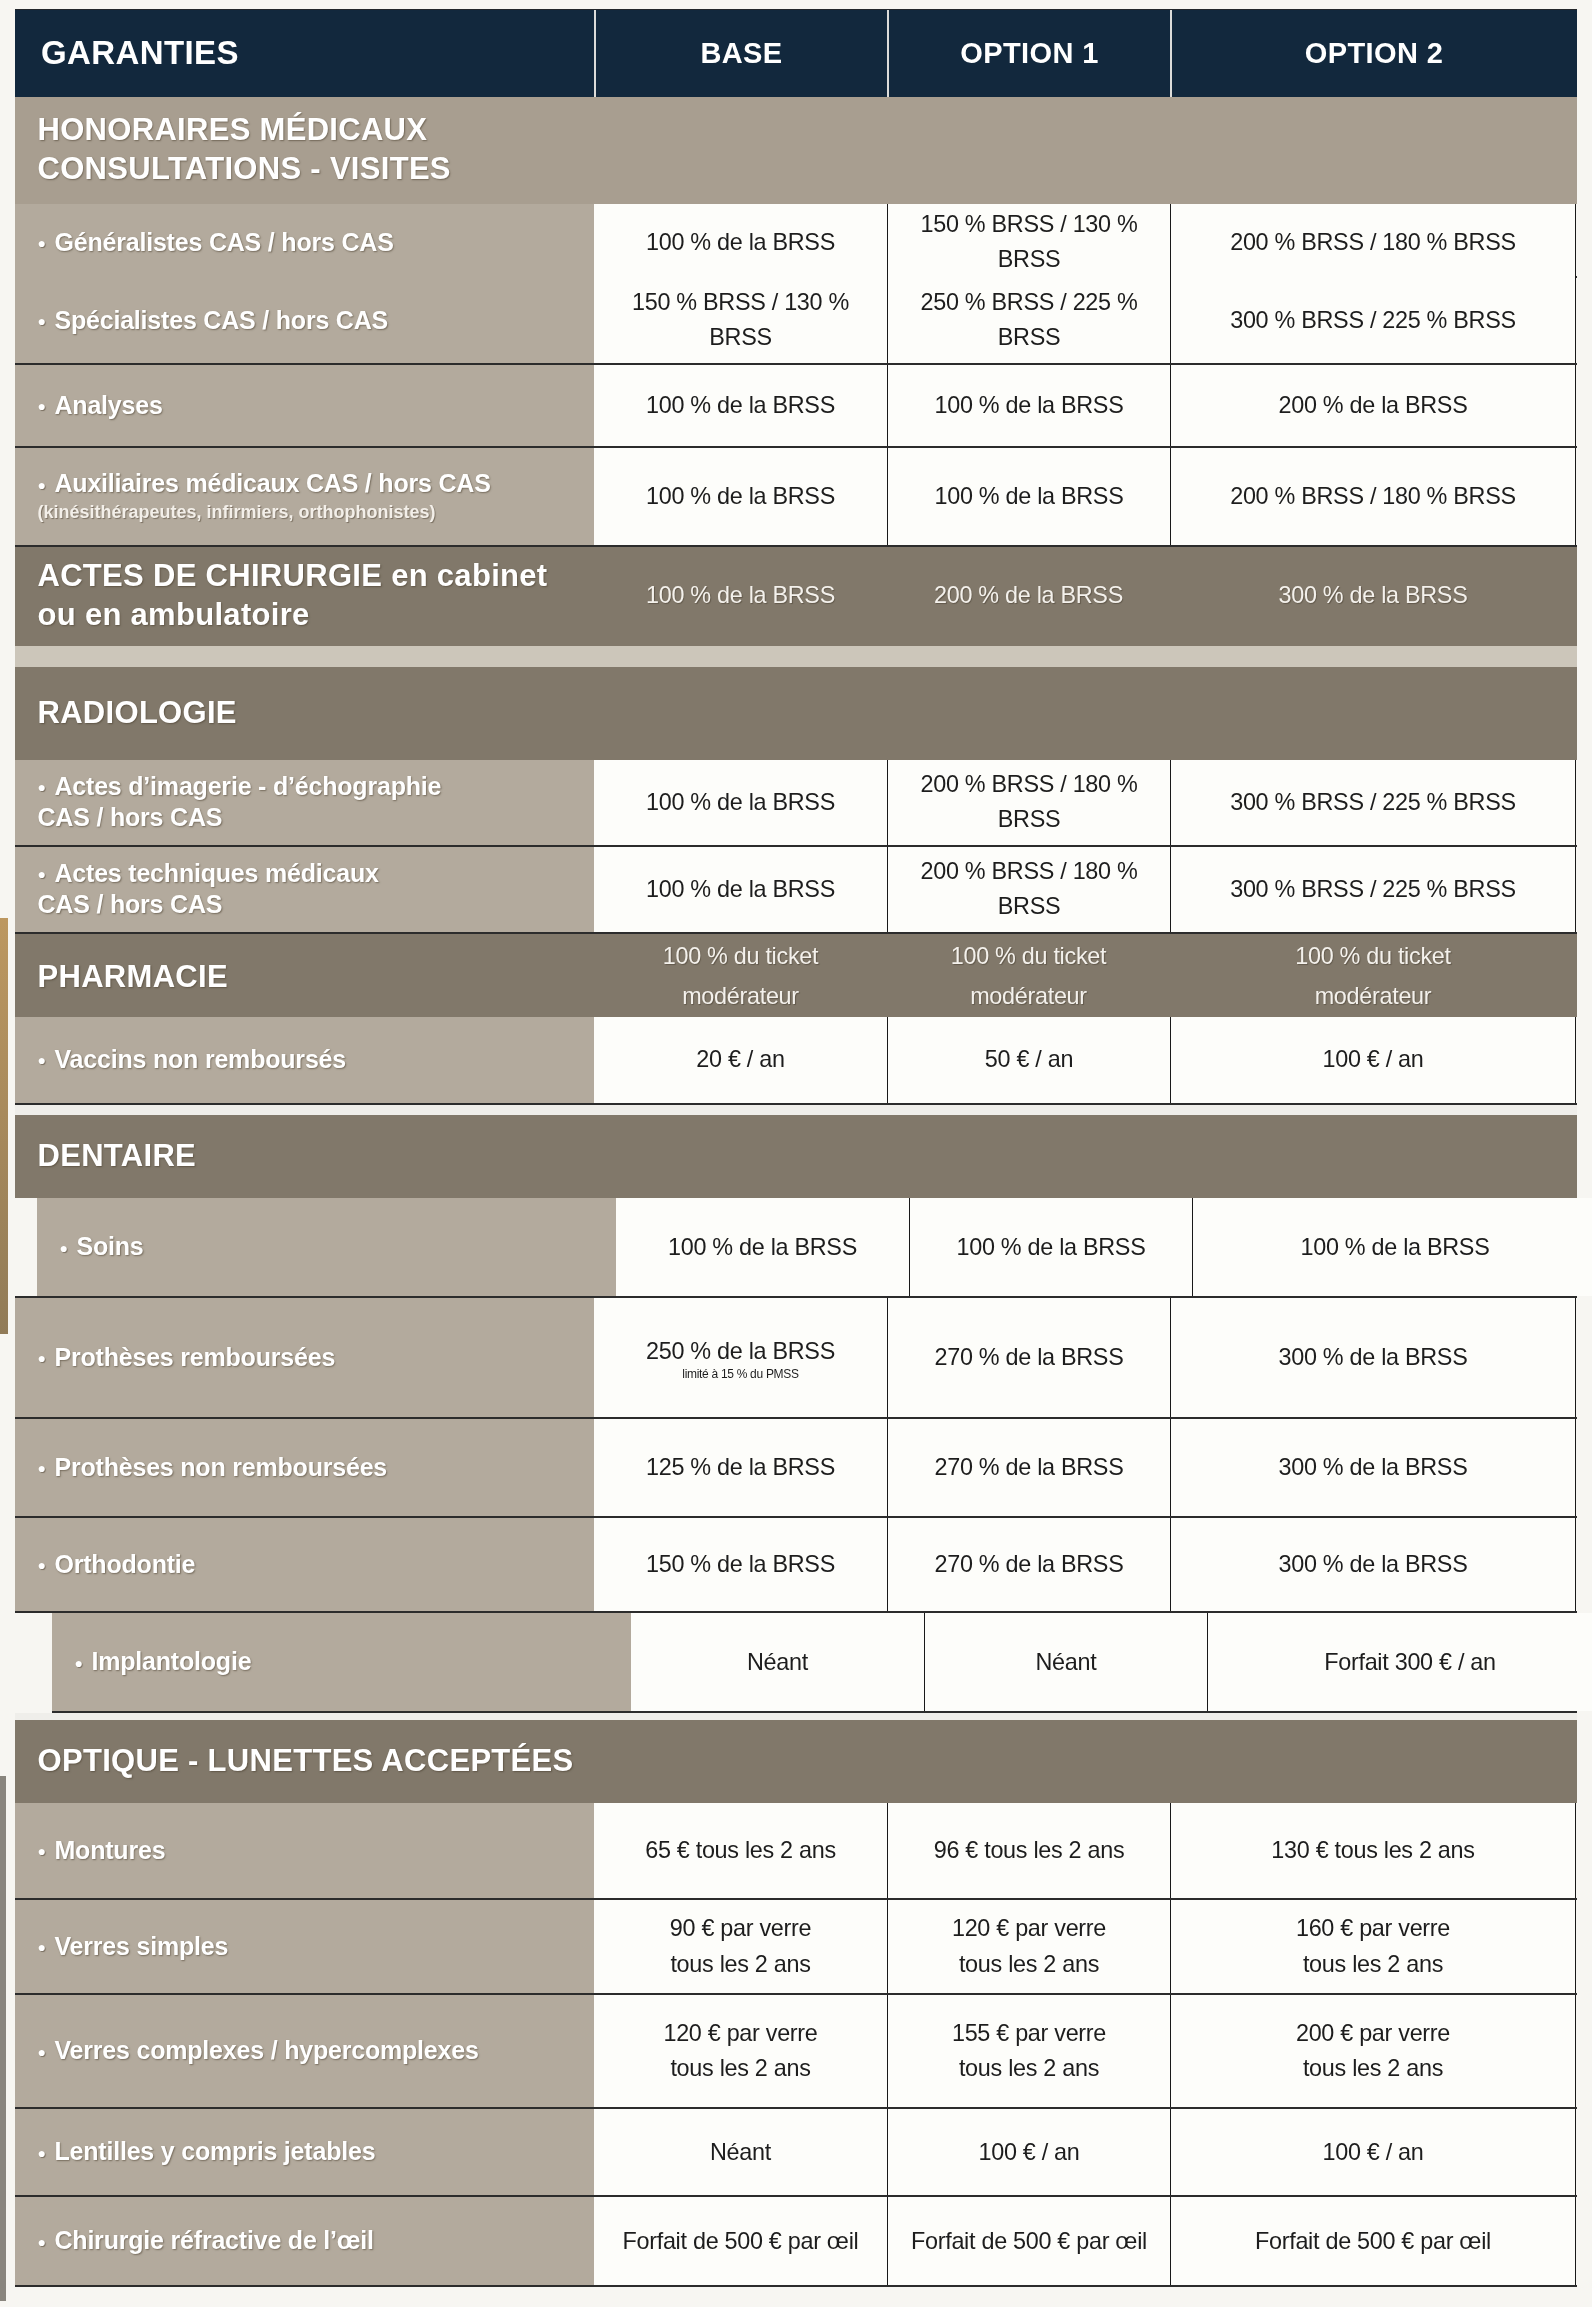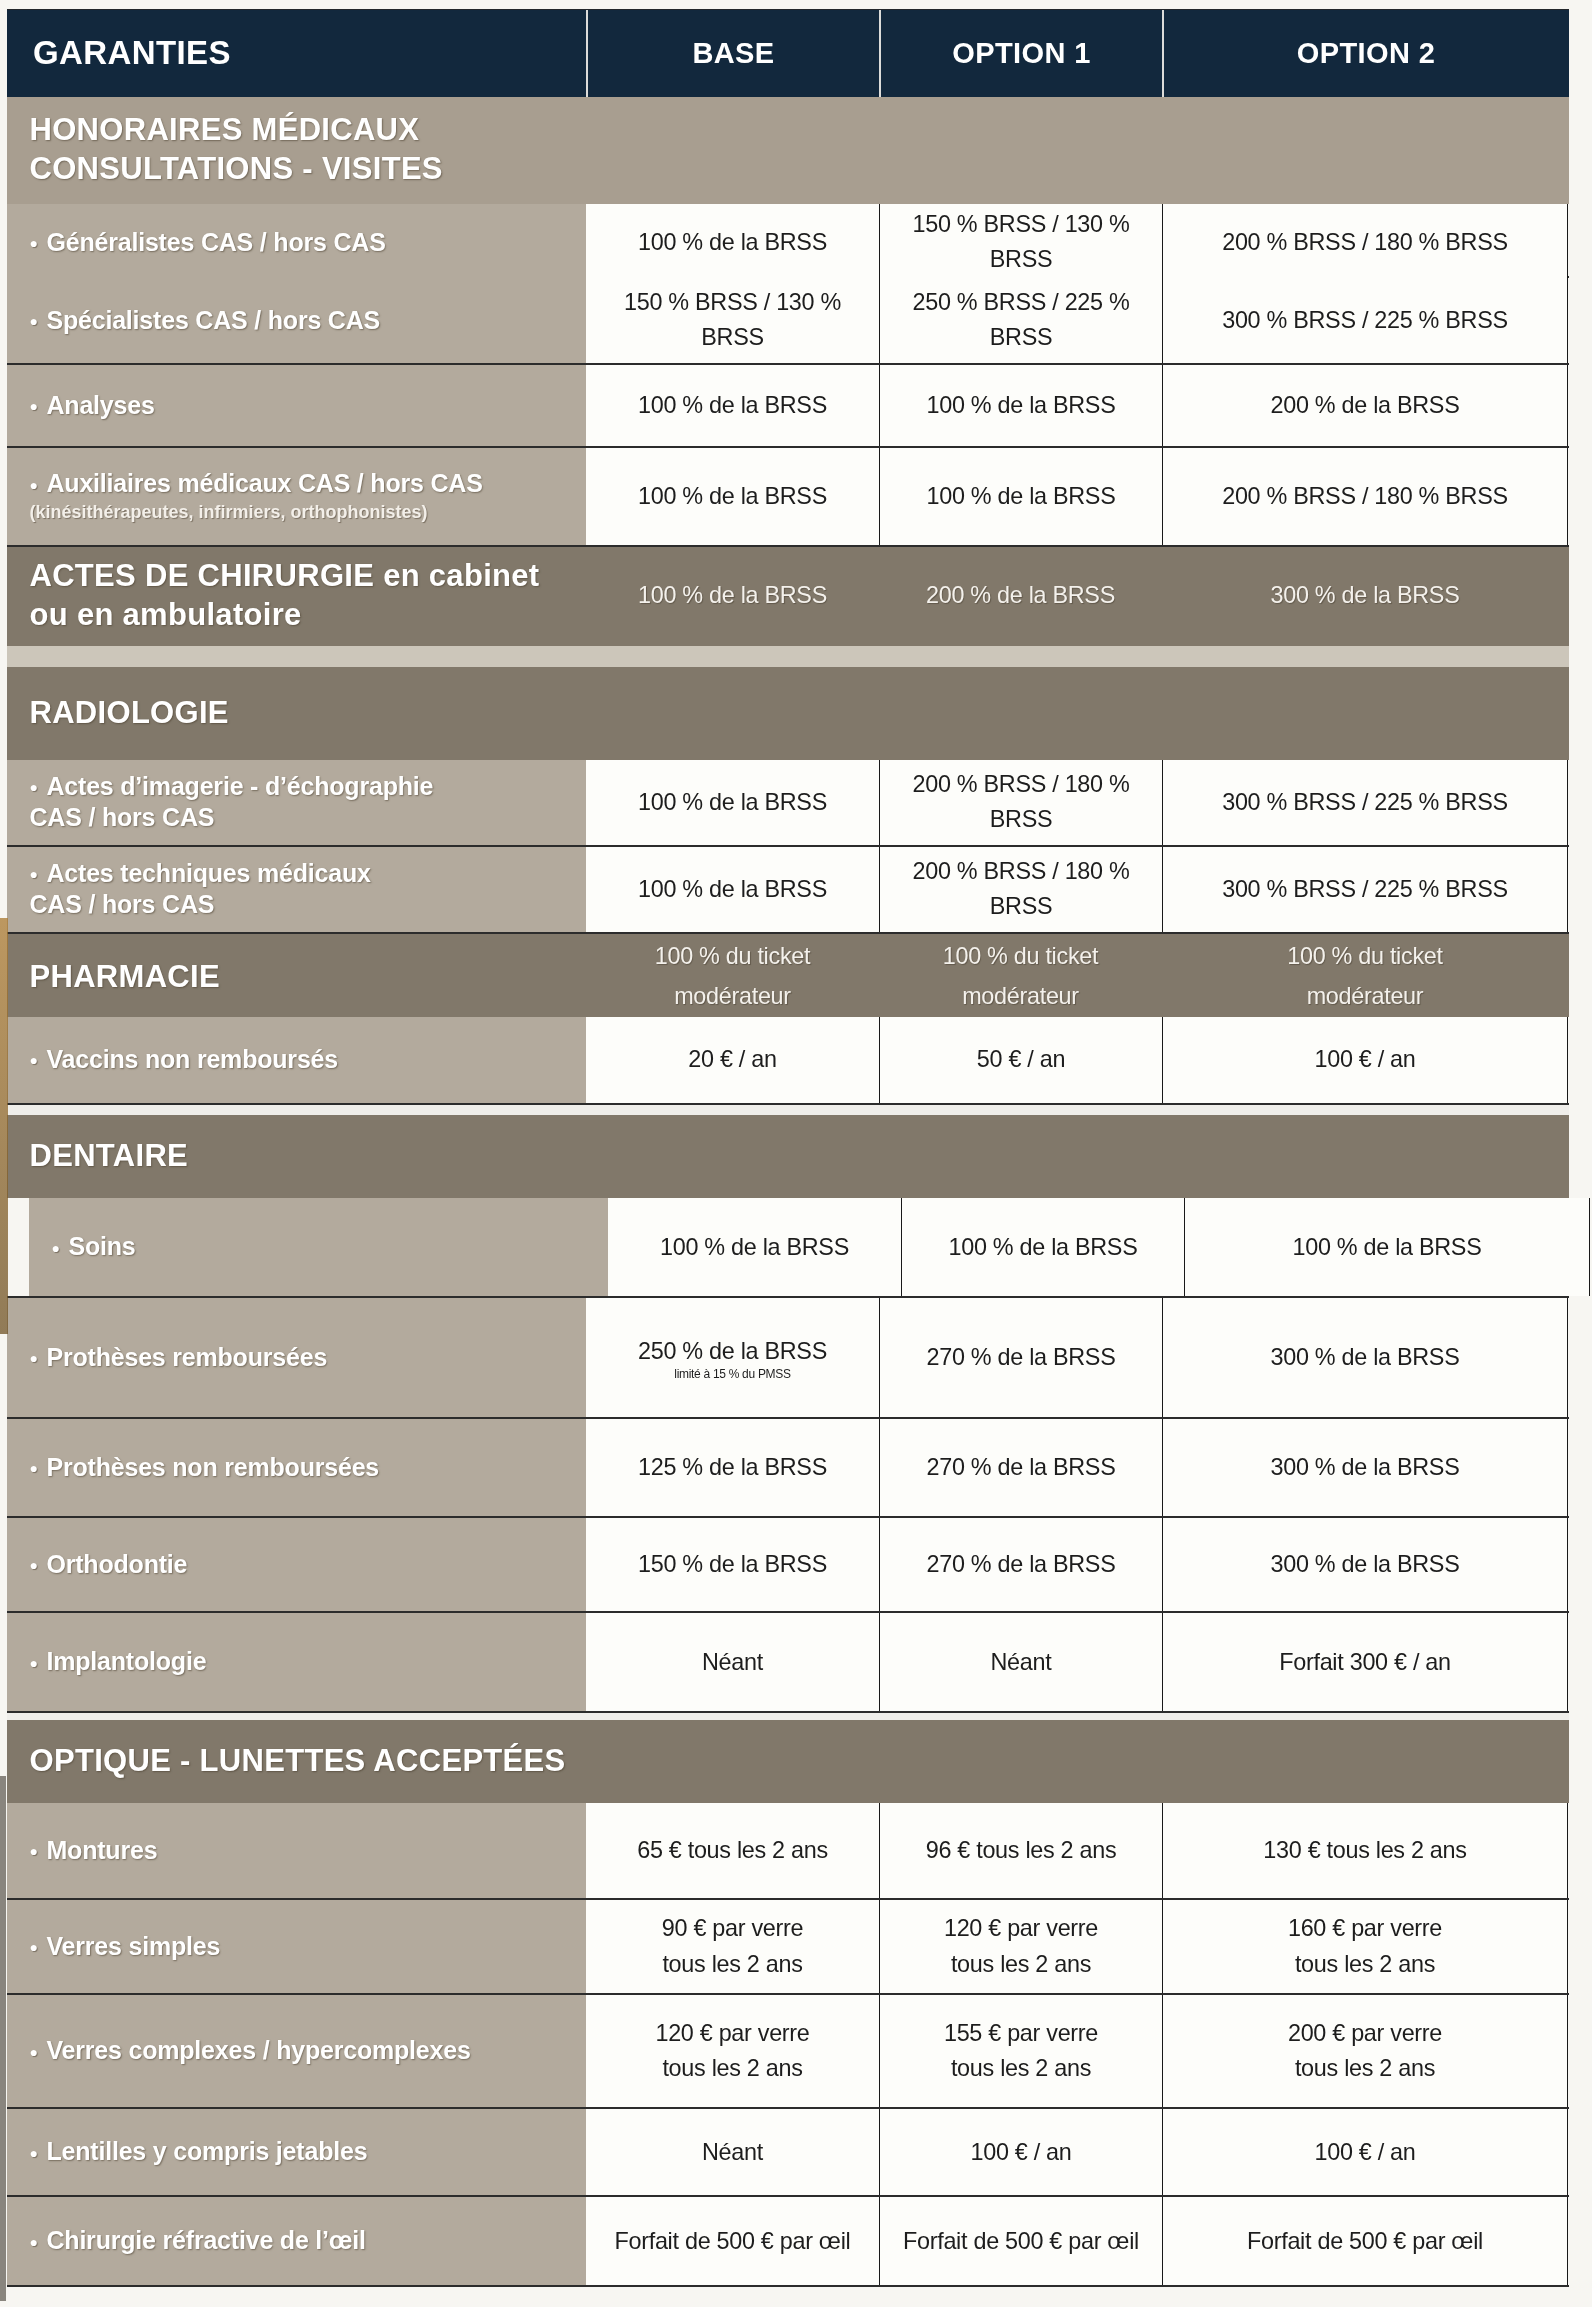--- a/index.html
+++ b/index.html
@@ -1,21 +1,21 @@
 <!DOCTYPE html>
 <html style="--navy: #12283d; --taupe-dark: #81786a; --taupe-light: #a89e90; --taupe-row: #b3aa9d; --cell: #fdfdfa; --ink: #1d1d1d;font-size:14px"><head>
 <meta charset="utf-8">
 <style>
   :root{
     --navy:#12283d; --taupe-dark:#81786a; --taupe-light:#a89e90; --taupe-row:#b3aa9d;
     --cell:#fdfdfa; --page:#f7f6f2; --ink:#1d1d1d; --sep:#2c2c2c; --vline:#191919;
   }
   *{box-sizing:border-box;margin:0;padding:0}
   body{width:1593px;height:2307px;background:var(--page);font-family:"Liberation Sans","DejaVu Sans",sans-serif;position:relative;overflow:hidden}
-  .page{position:absolute;left:7px;top:8.7px;width:1562px}
+  .page{position:absolute;left:15px;top:8.7px;width:1562px}
   .header{display:grid;grid-template-columns:579px 293px 283px 406px;height:88px;background:var(--navy);border-top:1.7px solid #23272b}
   .hcell{display:flex;align-items:center;justify-content:center;color:#fff;font-weight:700;font-size:29px;letter-spacing:0.4px}
   .hcell.first{justify-content:flex-start;padding-left:26px;font-size:33px}
   .hcell + .hcell{border-left:2.6px solid #dcdcda}
   .row{display:grid;grid-template-columns:579px 293px 283px 406px;position:relative}
   .row.item{border-bottom:2.6px solid var(--sep)}
   .cell{display:flex;flex-direction:column;justify-content:center}
   .label-cell{align-items:flex-start;padding:7px 12px 7px 22.5px;background:var(--taupe-row)}
   .span-all{grid-column:1/-1}
   .row.section,.row.section-values{background:var(--taupe-dark)}
@@ -249,21 +249,21 @@
         <div class="cell value-cell v0">
           <div class="val">150 % de la BRSS</div>
         </div>
         <div class="cell value-cell v1">
           <div class="val">270 % de la BRSS</div>
         </div>
         <div class="cell value-cell v2">
           <div class="val">300 % de la BRSS</div>
         </div>
       </div>
-      <div class="row item" style="height: 100px;">
+      <div class="row item" style="height: 100px; margin-left: 37px;">
         <div class="cell label-cell">
           <div class="lab-line"><span class="bullet">●</span><span style="white-space: pre-line;">Implantologie</span></div>
         </div>
         <div class="cell value-cell v0">
           <div class="val">Néant</div>
         </div>
         <div class="cell value-cell v1">
           <div class="val">Néant</div>
         </div>
         <div class="cell value-cell v2">

